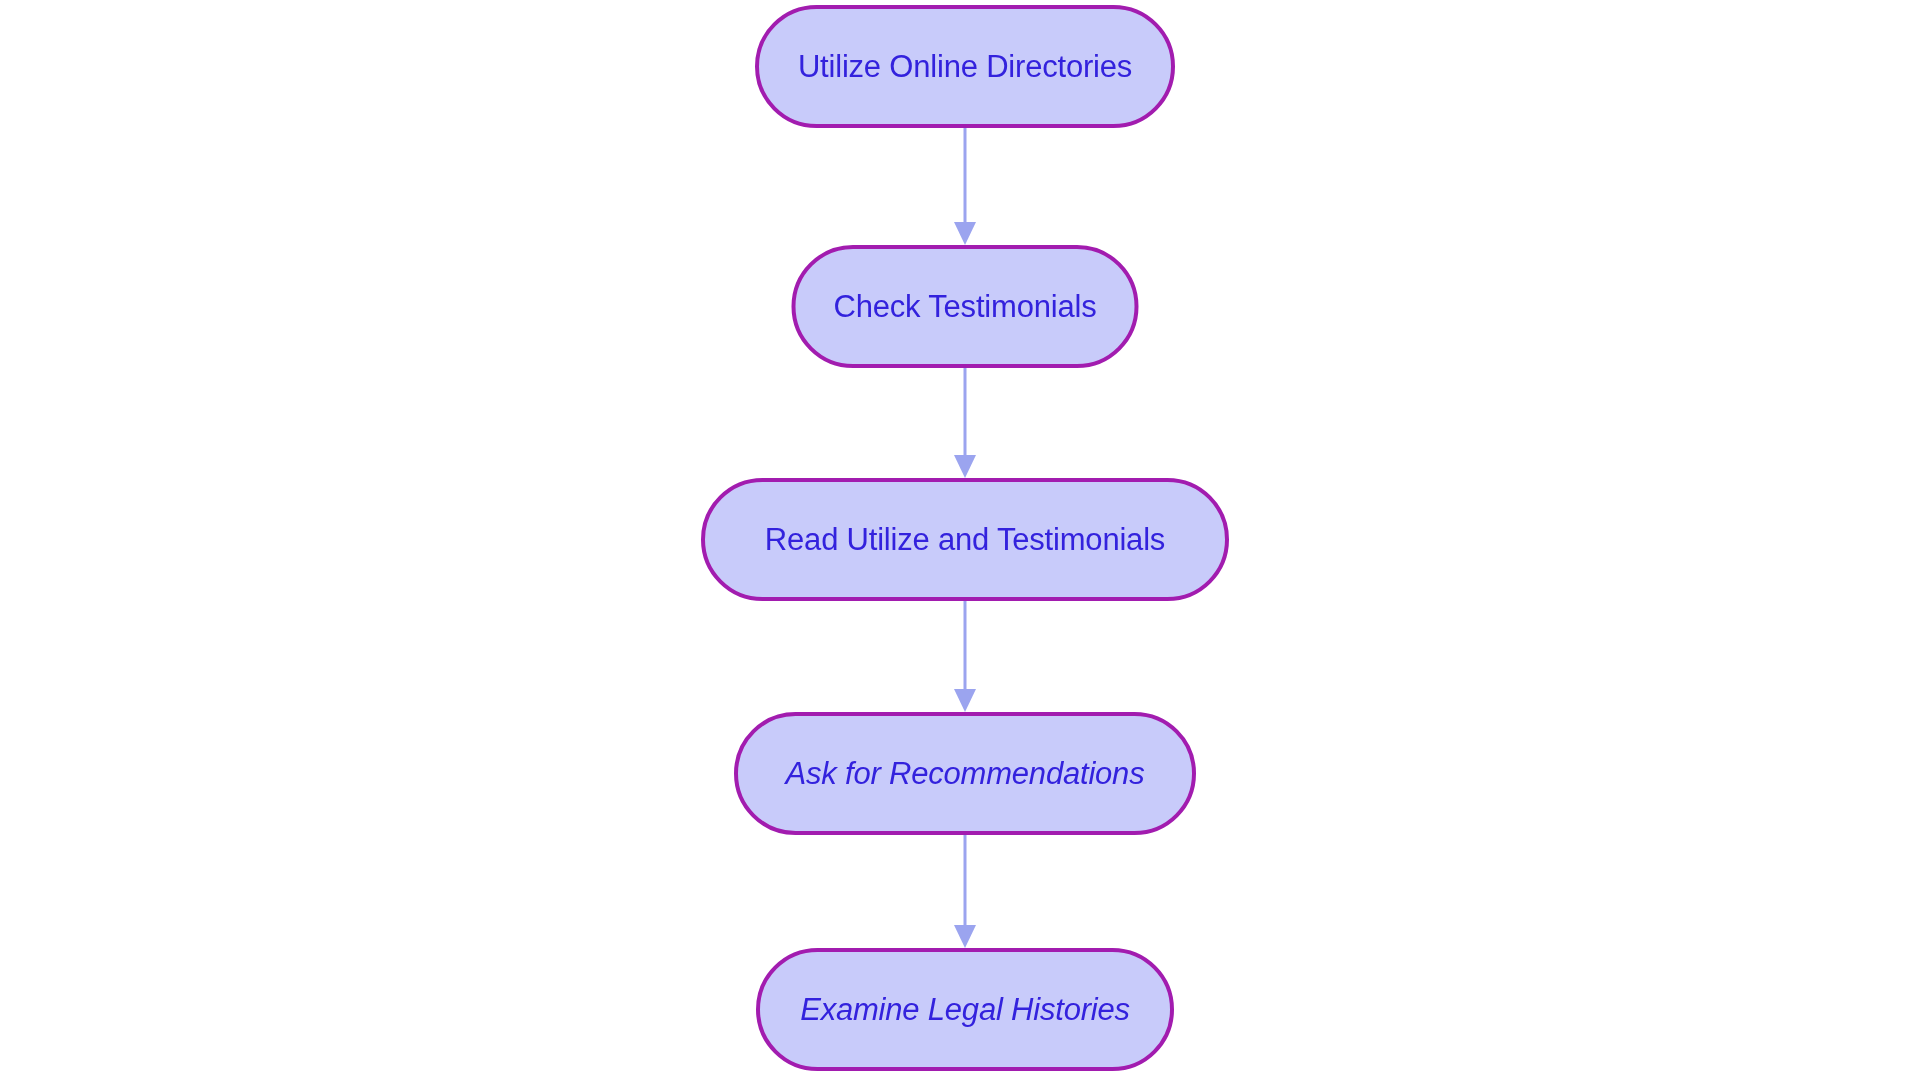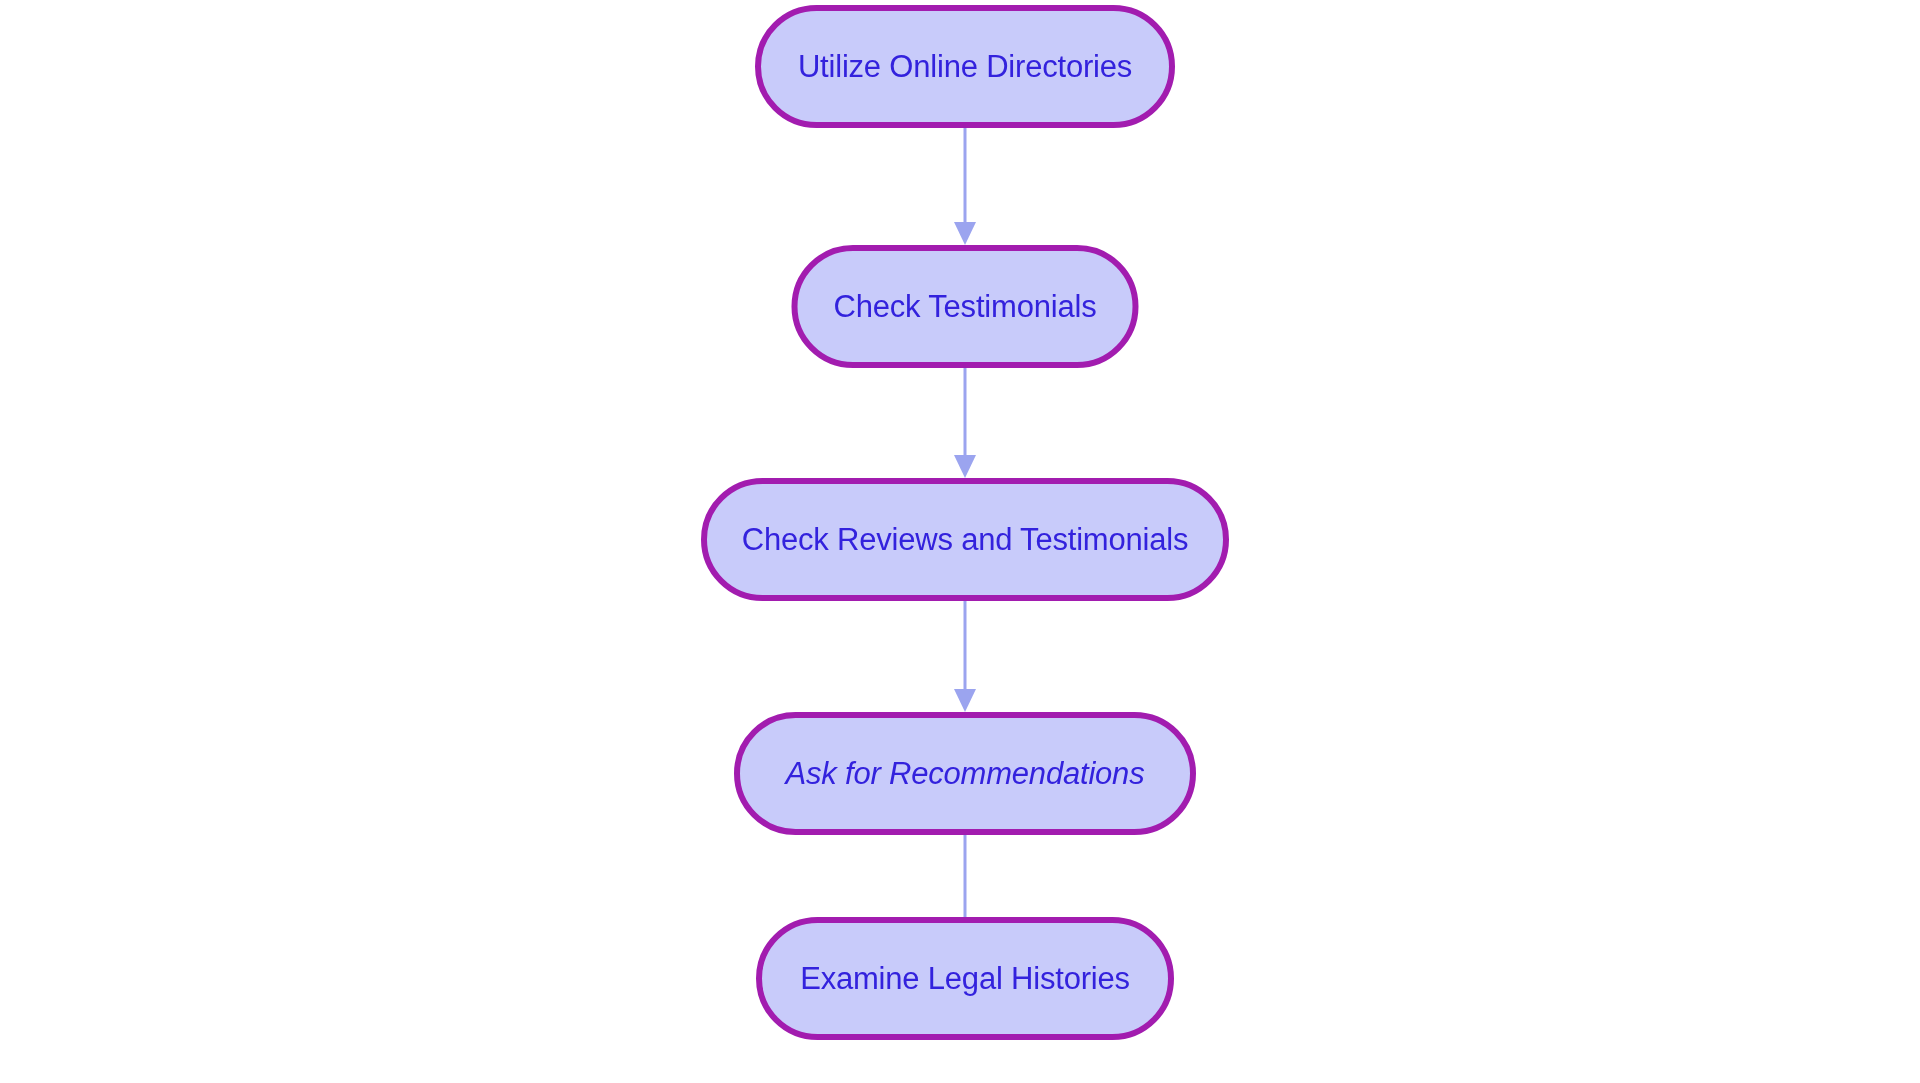--- a/index.html
+++ b/index.html
@@ -29,21 +29,21 @@
     width: 1920px;
     height: 1083px;
   }
 
   
   .node {
     position: absolute;
     box-sizing: border-box;
     height: 123px;
     background: #c8cbfa;
-    border: 6px solid #a21caf;
+    border: 4px solid #a21caf;
     border-radius: 62px;
     display: flex;
     align-items: center;
     justify-content: center;
     transform: translateX(-50%);
   }
   .node-label {
     font-family: "Liberation Sans", "DejaVu Sans", sans-serif;
     font-size: 31px;
     font-weight: 400;
@@ -51,21 +51,21 @@
     color: #3322dd;
     letter-spacing: -0.2px;
     white-space: nowrap;
     user-select: none;
   }
 
   .node-0 { left: 965px; top: 5px;   width: 420px; }
   .node-1 { left: 965px; top: 245px; width: 347px; }
   .node-2 { left: 965px; top: 478px; width: 528px; }
   .node-3 { left: 965px; top: 712px; width: 462px; font-style: italic; }
-  .node-4 { left: 965px; top: 917px; width: 418px; }
+  .node-4 { left: 965px; top: 948px; width: 418px; font-style: italic; }
 
   
   .edge {
     position: absolute;
     transform: translateX(-50%);
     width: 24px;
     left: 965px;
   }
   .edge-line {
     position: absolute;
@@ -114,21 +114,21 @@
     <div class="node node-1">
       <span class="node-label">Check Testimonials</span>
     </div>
 
     <div class="edge edge-1">
       <div class="edge-line"></div>
       <div class="edge-head"></div>
     </div>
 
     <div class="node node-2">
-      <span class="node-label">Check Reviews and Testimonials</span>
+      <span class="node-label">Read Utilize and Testimonials</span>
     </div>
 
     <div class="edge edge-2">
       <div class="edge-line"></div>
       <div class="edge-head"></div>
     </div>
 
     <div class="node node-3">
       <span class="node-label">Ask for Recommendations</span>
     </div>

